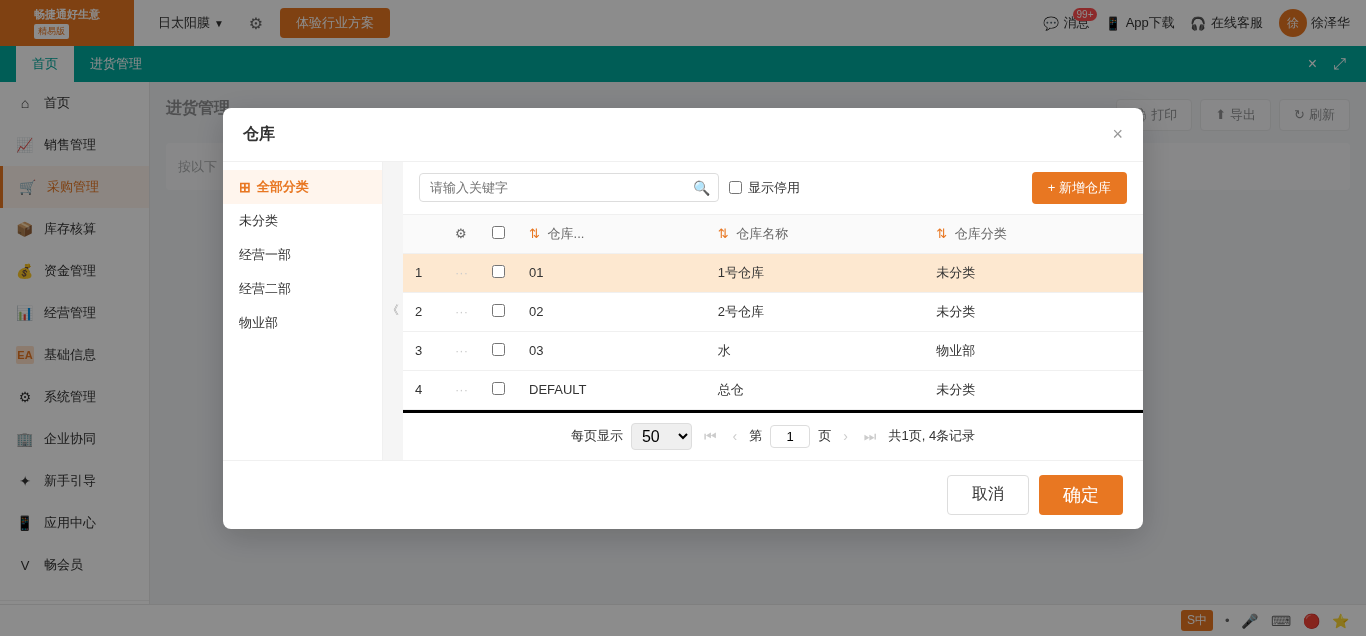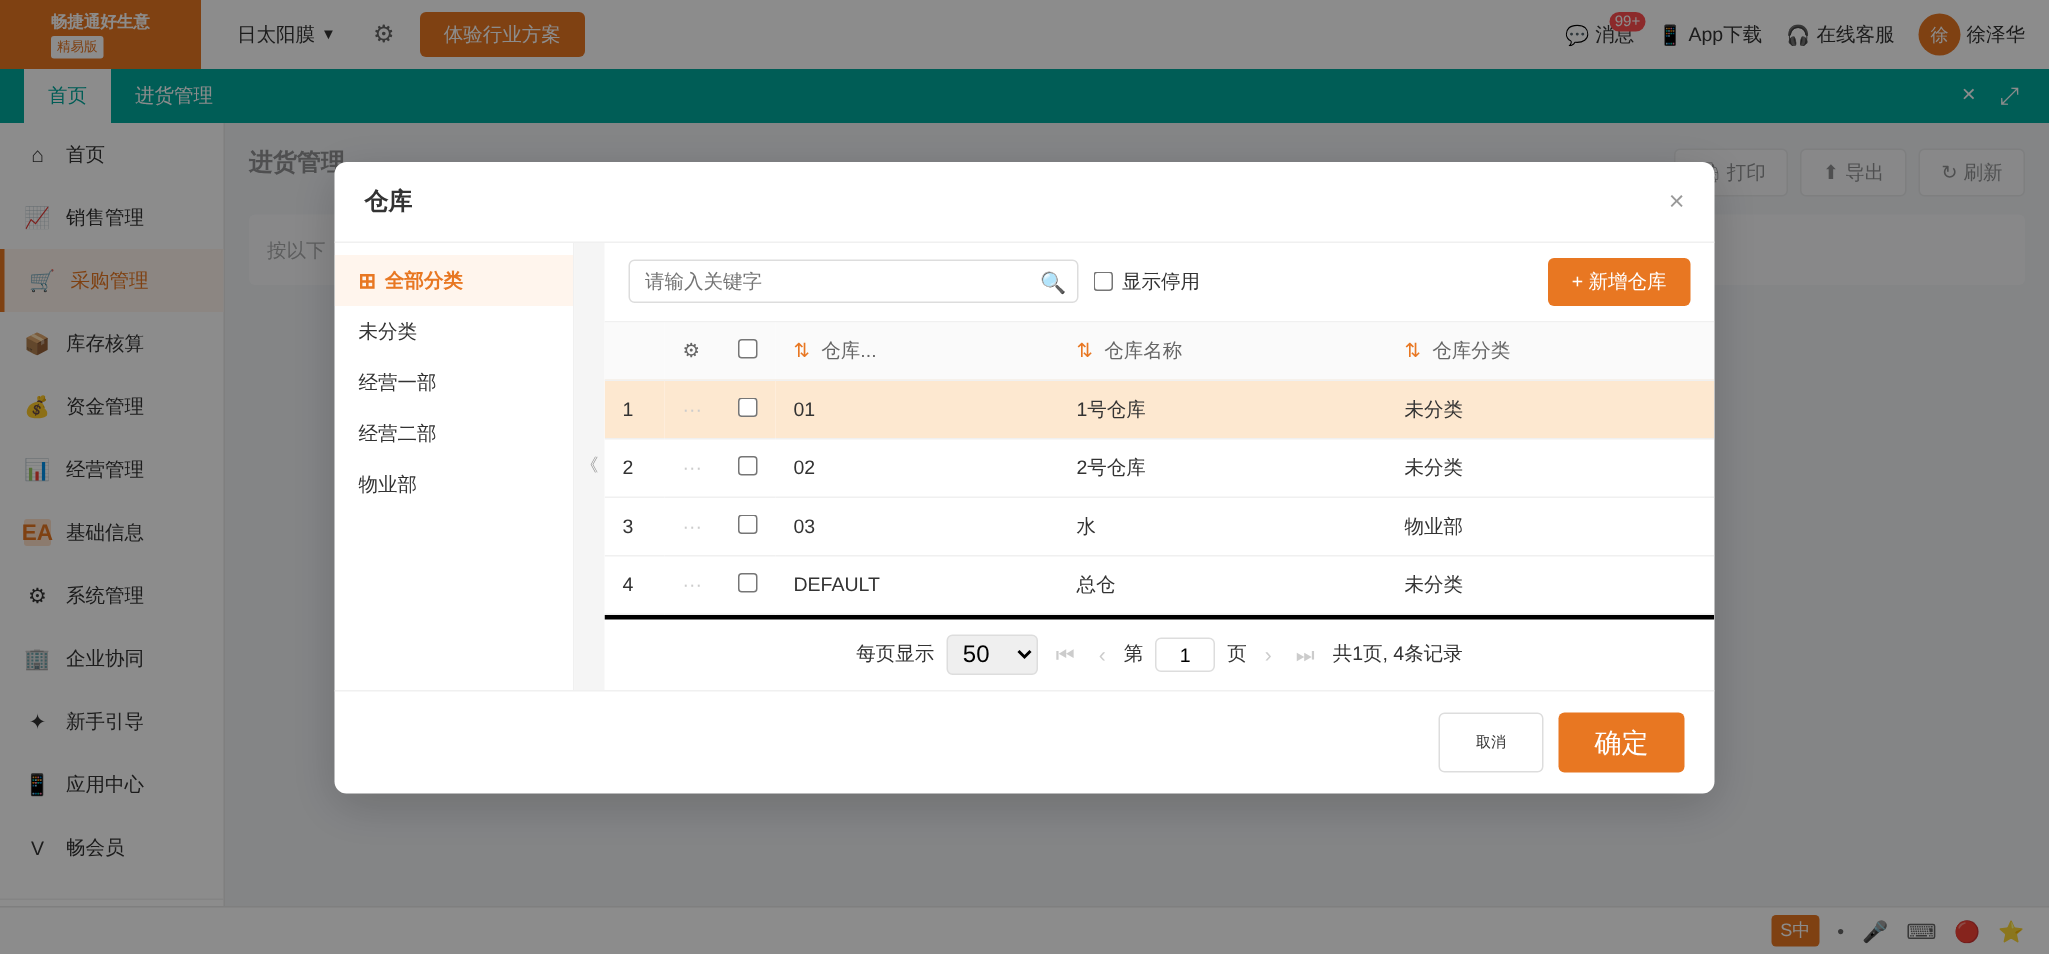--- a/index.html
+++ b/index.html
@@ -386,21 +386,21 @@
       display: flex;
       justify-content: flex-end;
       gap: 10px;
     }
     .cancel-btn {
       padding: 8px 24px;
       border: 1px solid #ddd;
       background: #fff;
       border-radius: 4px;
       cursor: pointer;
-      font-size: 10px;
+      font-size: 16px;
       color: #333;
     }
     .confirm-btn {
       padding: 8px 24px;
       border: none;
       background: #e87722;
       color: #fff;
       border-radius: 4px;
       cursor: pointer;
       font-size: 18px;
@@ -512,21 +512,21 @@
     </div>
     <div class="sidebar-item">
       <span class="sidebar-icon">💰</span>
       <span>资金管理</span>
     </div>
     <div class="sidebar-item">
       <span class="sidebar-icon">📊</span>
       <span>经营管理</span>
     </div>
     <div class="sidebar-item">
-      <span class="sidebar-icon" style="font-size:15px; font-weight:bold; color:#e87722; background:#ffe0c8; border-radius:2px; padding:2px 3px;">EA</span>
+      <span class="sidebar-icon" style="font-size:11px; font-weight:bold; color:#e87722; background:#ffe0c8; border-radius:2px; padding:2px 3px;">EA</span>
       <span>基础信息</span>
     </div>
     <div class="sidebar-item">
       <span class="sidebar-icon">⚙</span>
       <span>系统管理</span>
     </div>
     <div class="sidebar-item">
       <span class="sidebar-icon">🏢</span>
       <span>企业协同</span>
     </div>

